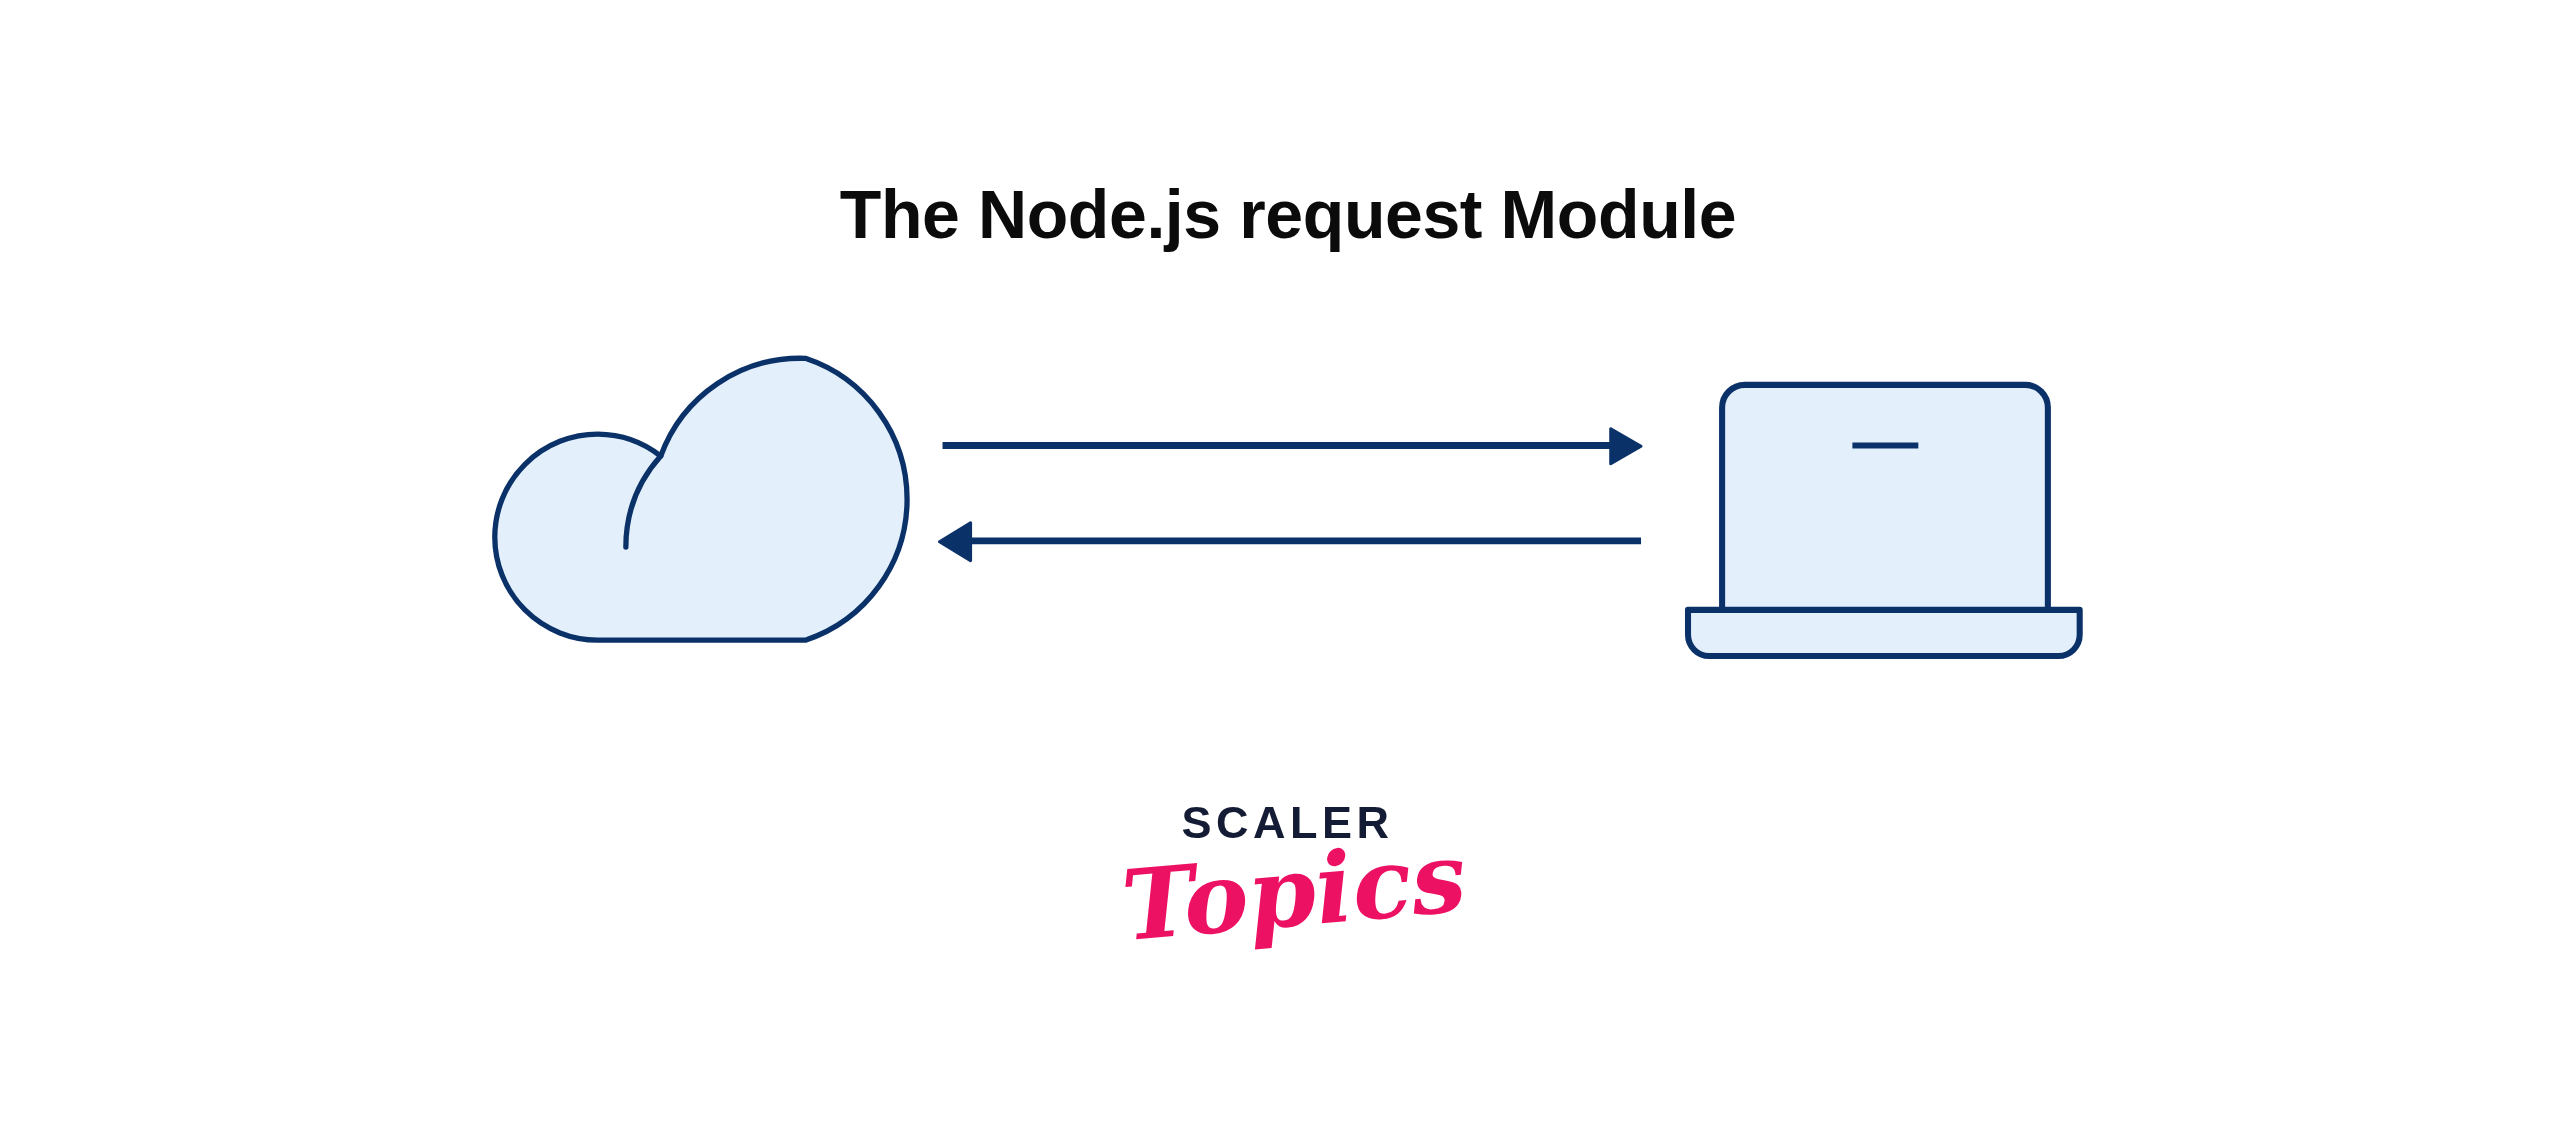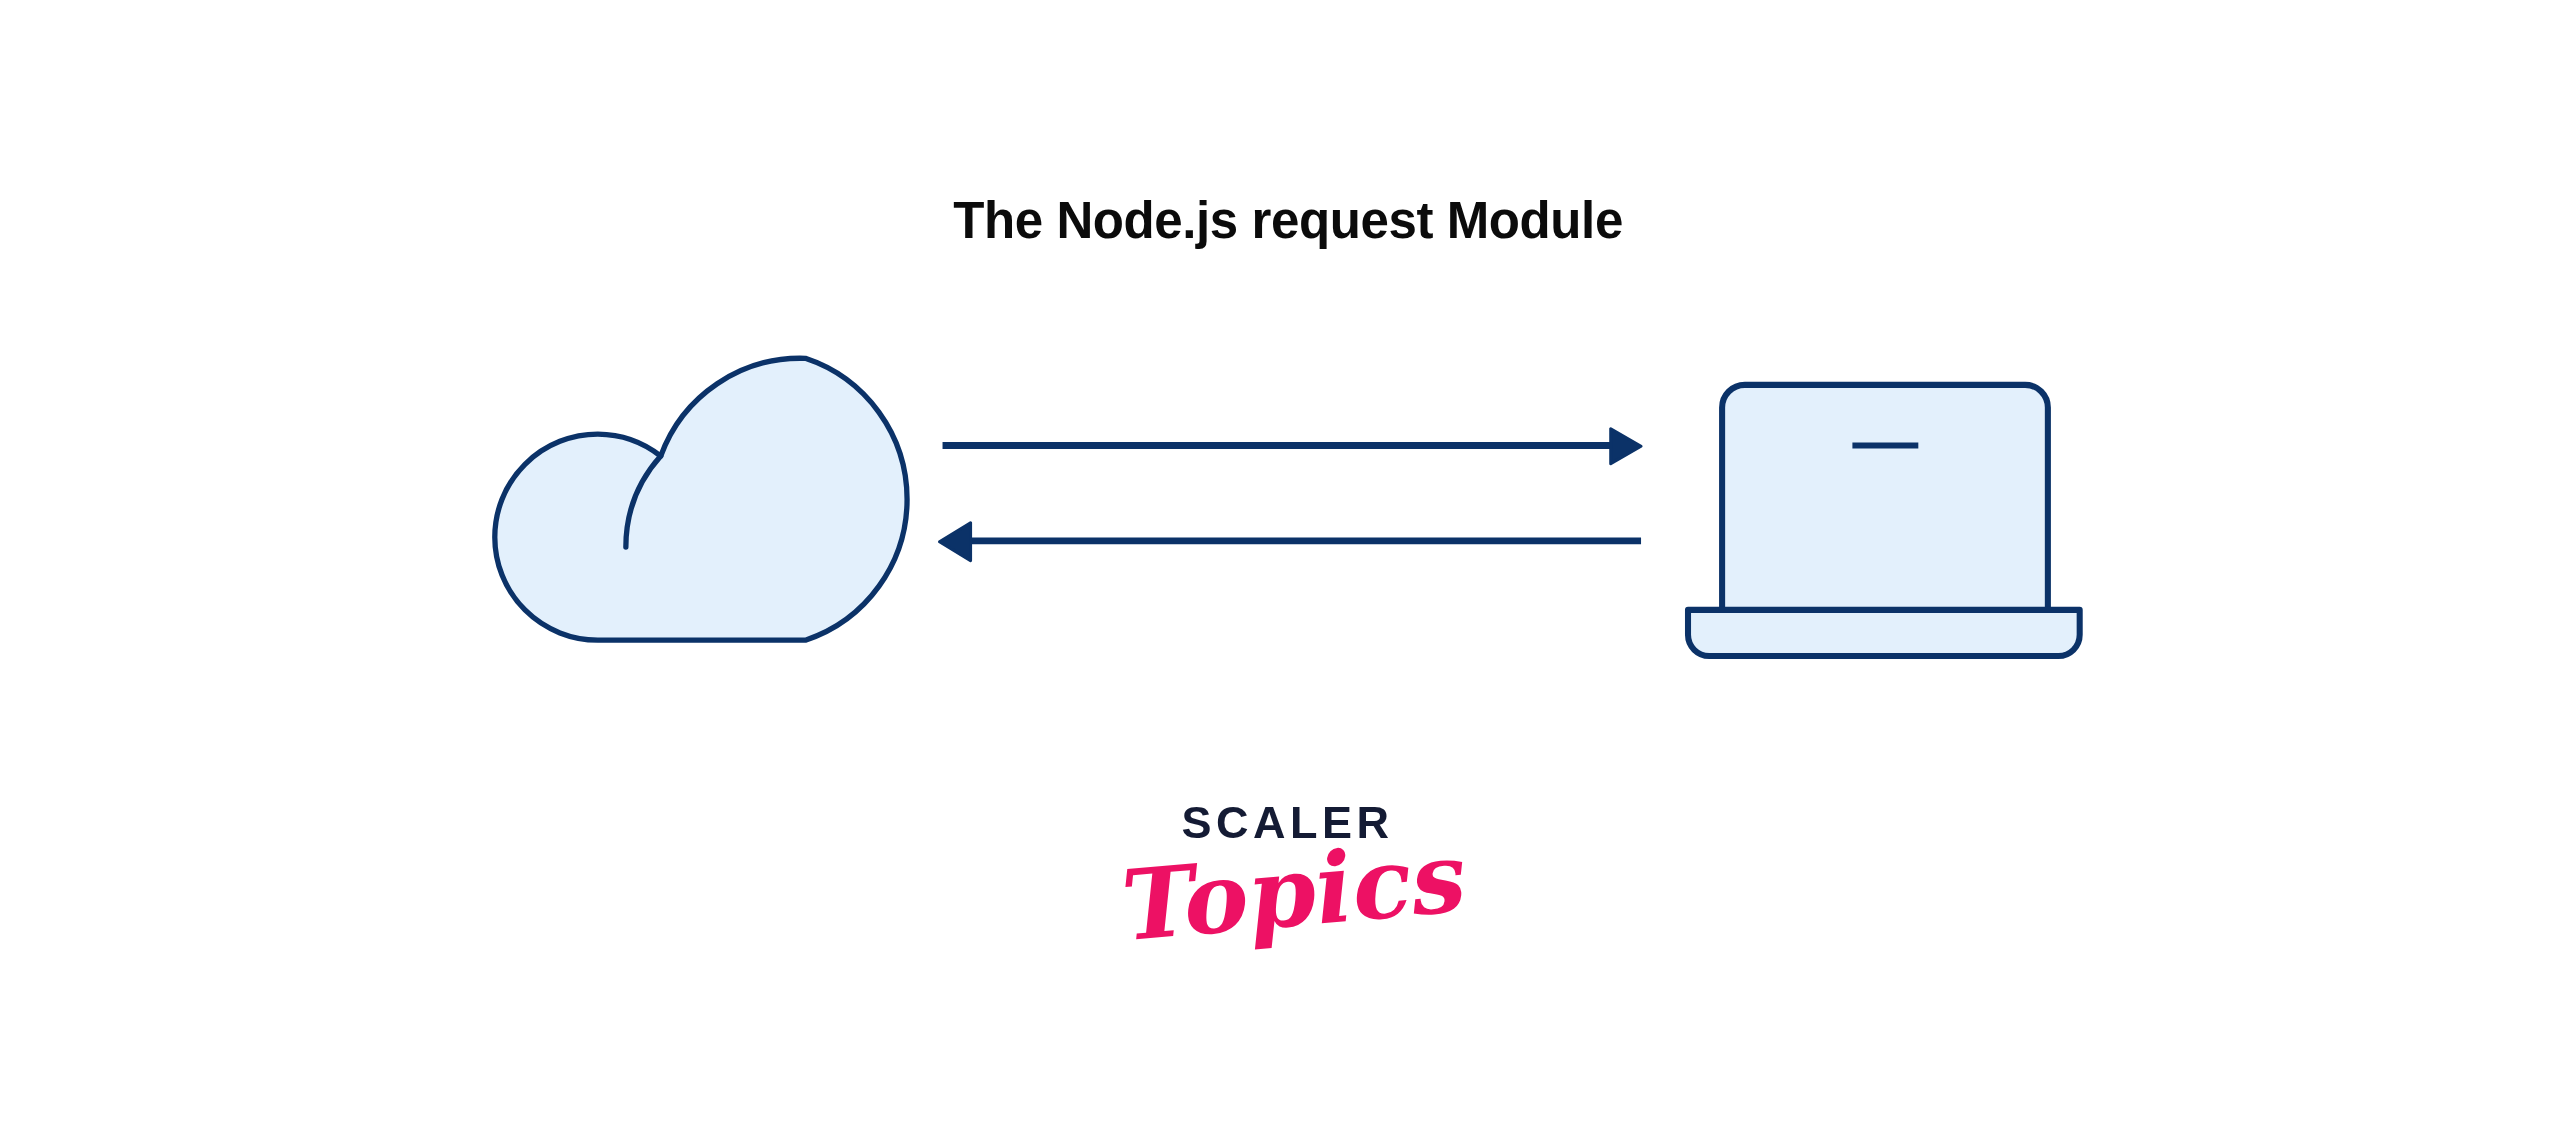--- a/index.html
+++ b/index.html
@@ -20,26 +20,25 @@
 
   
   #title {
     position: absolute;
     left: 0;
     top: 180px;
     width: 2576px;
     text-align: center;
     font-family: "Liberation Sans", sans-serif;
     font-weight: bold;
-    font-size: 51px;
+    font-size: 68px;
     line-height: 1;
     letter-spacing: -0.4px;
     color: #0b0b0b;
     white-space: nowrap;
-    margin-top: 15px;
   }
 
   
   #diagram {
     position: absolute;
     left: 0;
     top: 0;
     width: 2576px;
     height: 1122px;
   }

